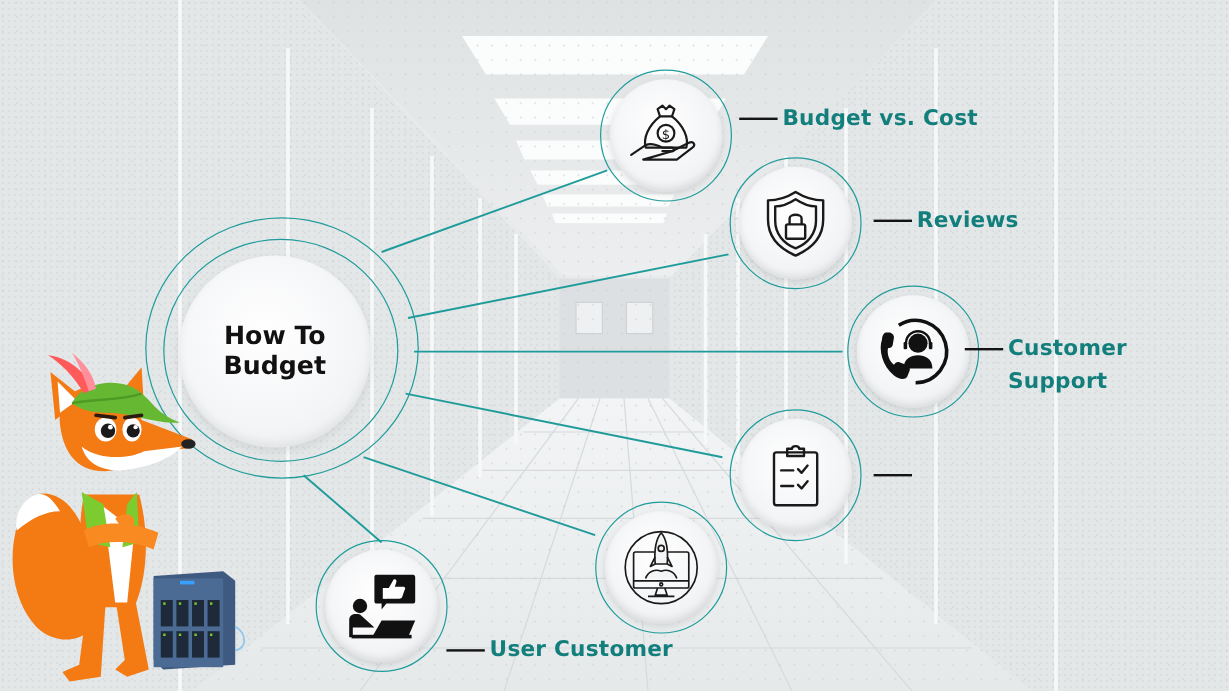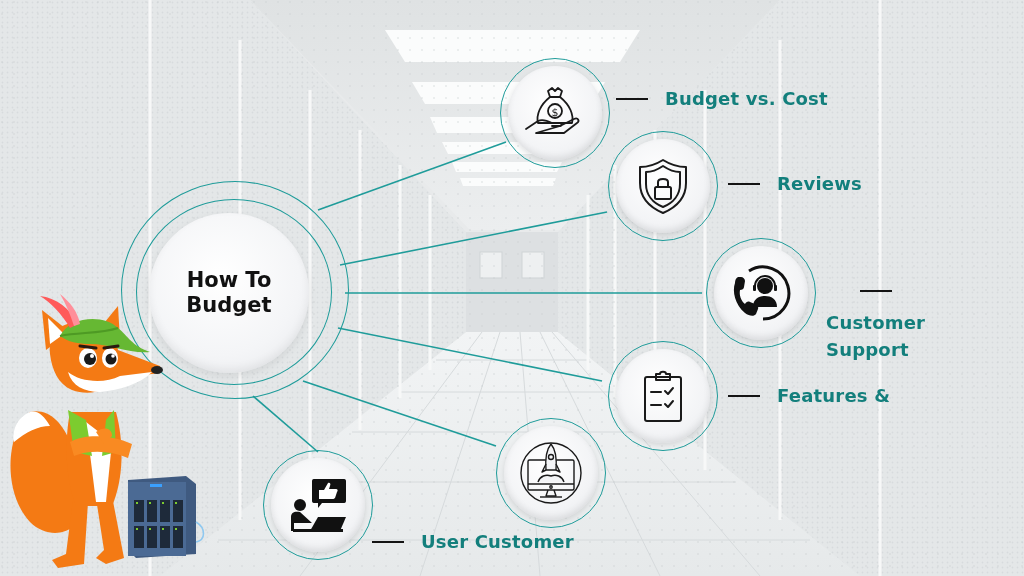--- a/index.html
+++ b/index.html
@@ -6,21 +6,21 @@
   body { width:1024px; height:576px; overflow:hidden; position:relative;
          font-family:"DejaVu Sans", sans-serif; background:#e9ebec; }
   .stage { position:absolute; inset:0; overflow:hidden; }
   .bg { position:absolute; inset:0; }
   .connectors { position:absolute; inset:0; pointer-events:none; }
   .node { position:absolute; border-radius:50%; border:1.5px solid #1f9c9a;
           box-sizing:border-box; display:flex; align-items:center; justify-content:center; }
   .node-inner { border-radius:50%; background:radial-gradient(circle at 45% 40%, #ffffff 0%, #f3f4f6 60%, #e4e6e9 100%);
                 box-shadow: inset 0 -3px 6px rgba(0,0,0,0.08), 0 2px 5px rgba(0,0,0,0.10);
                 display:flex; align-items:center; justify-content:center; }
-  .label { position:absolute; display:flex; align-items:center; gap:17px; }
+  .label { position:absolute; display:flex; align-items:center; gap:4px; }
   .dash { width:32px; height:2px; background:#141414; flex:none; }
   .label-text { color:#137f7c; font-weight:bold; font-size:18px; line-height:27px; letter-spacing:0.2px; }
   .center { position:absolute; border-radius:50%; border:1.8px solid #1f9c9a; box-sizing:border-box; }
   .center-inner { position:absolute; border-radius:50%; border:1.8px solid #1f9c9a; box-sizing:border-box; }
   .center-disc { position:absolute; border-radius:50%;
                  background:radial-gradient(circle at 45% 40%, #ffffff 0%, #f4f5f7 60%, #e6e8eb 100%);
                  box-shadow: inset 0 -4px 8px rgba(0,0,0,0.06), 0 3px 8px rgba(0,0,0,0.08);
                  display:flex; align-items:center; justify-content:center; text-align:center; }
   .center-title { font-weight:bold; font-size:21px; line-height:25px; color:#111; }
   .mascot { position:absolute; }
@@ -157,21 +157,21 @@
         <path d="M20 10 A26 26 0 1 1 34 58" fill="none" stroke="#111" stroke-width="3"></path>
         <path d="M6 22 C3 30 6 44 16 52 C20 55 25 56 27 53 L29 48 C30 46 28 44 26 43 L21 41 C19 40 17 41 16 43 C12 40 10 34 11 29 C13 29 15 28 15 26 L16 20 C16 18 14 16 12 16 L9 16 C7 17 6 19 6 22 Z" fill="#111"></path>
         <circle cx="36" cy="25" r="8" fill="#111"></circle>
         <path d="M26 25 A10 10 0 0 1 46 25" fill="none" stroke="#111" stroke-width="2"></path>
         <rect x="24" y="24" width="3" height="6" rx="1" fill="#111"></rect>
         <rect x="45" y="24" width="3" height="6" rx="1" fill="#111"></rect>
         <path d="M24 46 C24 38 30 35 36 35 C42 35 48 38 48 46 Z" fill="#111"></path>
       </svg>
     </div>
   </div>
-  <div class="label" style="left:826px; top:277px; align-items:center;flex-direction:column;">
+  <div class="label" style="left:804px; top:277px; align-items:flex-start;">
     <span class="dash" style="margin-top:13px;"></span>
     <div>
       <div class="label-text">Customer</div>
       <div class="label-text">Support</div>
     </div>
   </div>
 
   <div class="node" style="left:608px; top:341px; width:110px; height:110px;">
     <div class="node-inner" style="width:94px; height:94px;">
       <svg width="44" height="54" viewBox="0 0 44 54" fill="none" stroke="#1a1a1a" stroke-width="2" stroke-linejoin="round" stroke-linecap="round">
@@ -180,21 +180,20 @@
         <line x1="10" y1="23" x2="20" y2="23"></line>
         <path d="M24 22 L27 25 L32 19"></path>
         <line x1="10" y1="36" x2="20" y2="36"></line>
         <path d="M24 35 L27 38 L32 32"></path>
       </svg>
     </div>
   </div>
   <div class="label" style="left:728px; top:382px; align-items:flex-start;">
     <span class="dash" style="margin-top:13px;"></span>
     <div>
-      <div class="label-text">Features &amp;</div>
     </div>
   </div>
 
   <div class="node" style="left:496px; top:418px; width:110px; height:110px;">
     <div class="node-inner" style="width:94px; height:94px;">
       <svg width="66" height="66" viewBox="0 0 66 66" fill="none" stroke="#1a1a1a" stroke-width="1.4" stroke-linejoin="round">
         <circle cx="33" cy="33" r="30"></circle>
         <rect x="10" y="20" width="46" height="30" rx="1.5"></rect>
         <line x1="10" y1="44" x2="56" y2="44"></line>
         <circle cx="33" cy="47" r="1.2"></circle>

